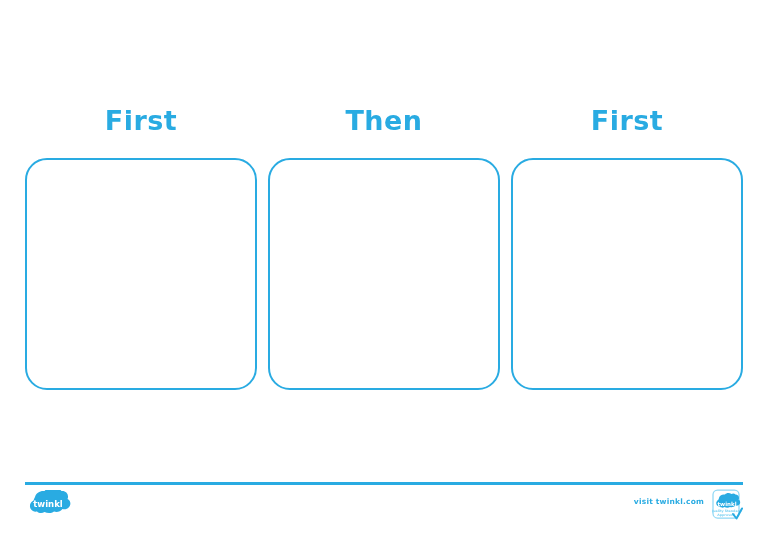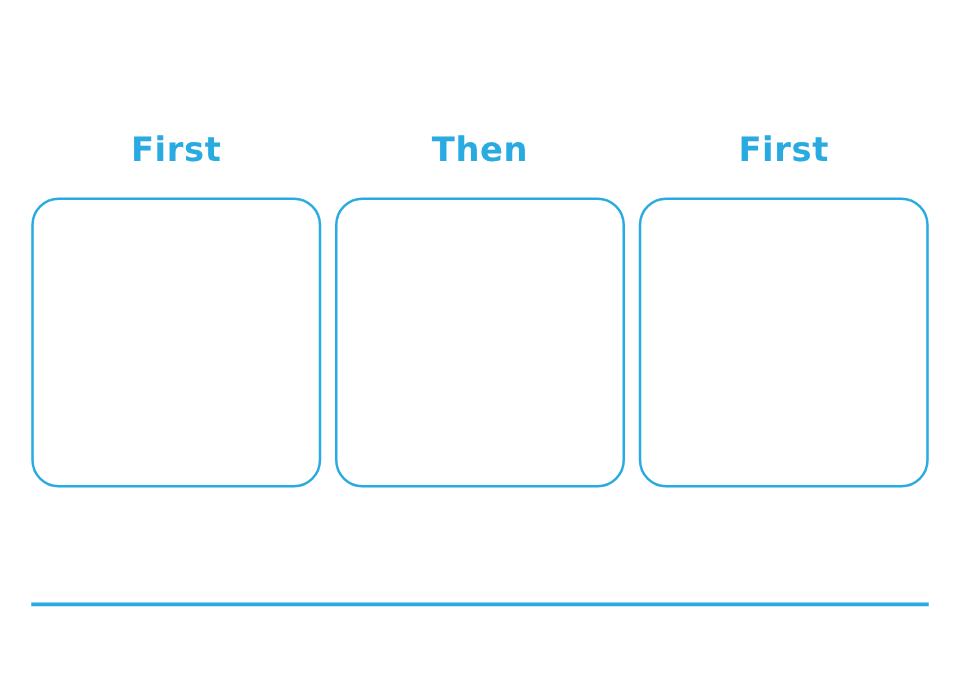--- a/index.html
+++ b/index.html
@@ -139,13 +139,40 @@
   </div>
 
   <div class="cards">
     <div class="card"></div>
     <div class="card"></div>
     <div class="card"></div>
   </div>
 
   <div class="footer-rule"></div>
 
+  <div class="footer">
+
+    <div class="twinkl-logo">
+      <svg viewBox="0 0 92 52" width="46" height="26" aria-hidden="true">
+        <path fill="#29ABE2" d="M20 14c2-8 10-13 19-12 5-6 15-7 21-2 4-3 10-2 13 2
+             7-1 13 4 13 11 0 2 0 3-1 5 5 2 7 8 5 13-2 6-9 9-15 7-4 5-11 7-17 5
+             -5 4-13 4-19 1-4 3-11 3-15-1-5 1-11-1-13-6-3-6 0-13 6-16 1-3 2-5 3-7z"></path>
+        <text x="46" y="33" text-anchor="middle" font-family="DejaVu Sans, sans-serif" font-size="17" font-weight="bold" fill="#ffffff">twinkl</text>
+      </svg>
+    </div>
+
+    <a class="visit-link" href="#">visit twinkl.com</a>
+
+    <div class="quality-badge">
+      <svg viewBox="0 0 62 66" width="31" height="33" aria-hidden="true">
+        <rect x="2" y="2" width="52" height="56" rx="9" ry="9" fill="#ffffff" stroke="#8FD8F5" stroke-width="2.5"></rect>
+        <path fill="#29ABE2" d="M14 18c1-5 6-8 12-7 3-4 9-4 13-1 3-2 6-1 8 1
+             4 0 7 3 7 7 0 1 0 2-1 3 3 1 4 5 3 8-2 4-6 5-9 4-3 3-7 4-11 3
+             -3 2-8 2-11 0-3 2-7 2-9-1-3 0-6-1-7-4-2-4 1-8 4-10 0-1 1-2 1-3z"></path>
+        <text x="30" y="34" text-anchor="middle" font-family="DejaVu Sans, sans-serif" font-size="11" font-weight="bold" fill="#ffffff">twinkl</text>
+        <text x="28" y="45" text-anchor="middle" font-family="DejaVu Sans, sans-serif" font-size="6.5" font-weight="bold" fill="#7FD2F2">Quality Standard</text>
+        <text x="28" y="53" text-anchor="middle" font-family="DejaVu Sans, sans-serif" font-size="6.5" font-weight="bold" fill="#7FD2F2">Approved</text>
+        <path d="M42 50 l7 9 11 -20" fill="none" stroke="#29ABE2" stroke-width="4" stroke-linecap="round" stroke-linejoin="round"></path>
+      </svg>
+    </div>
+
+  </div>
 </div>
 
 </body></html>

